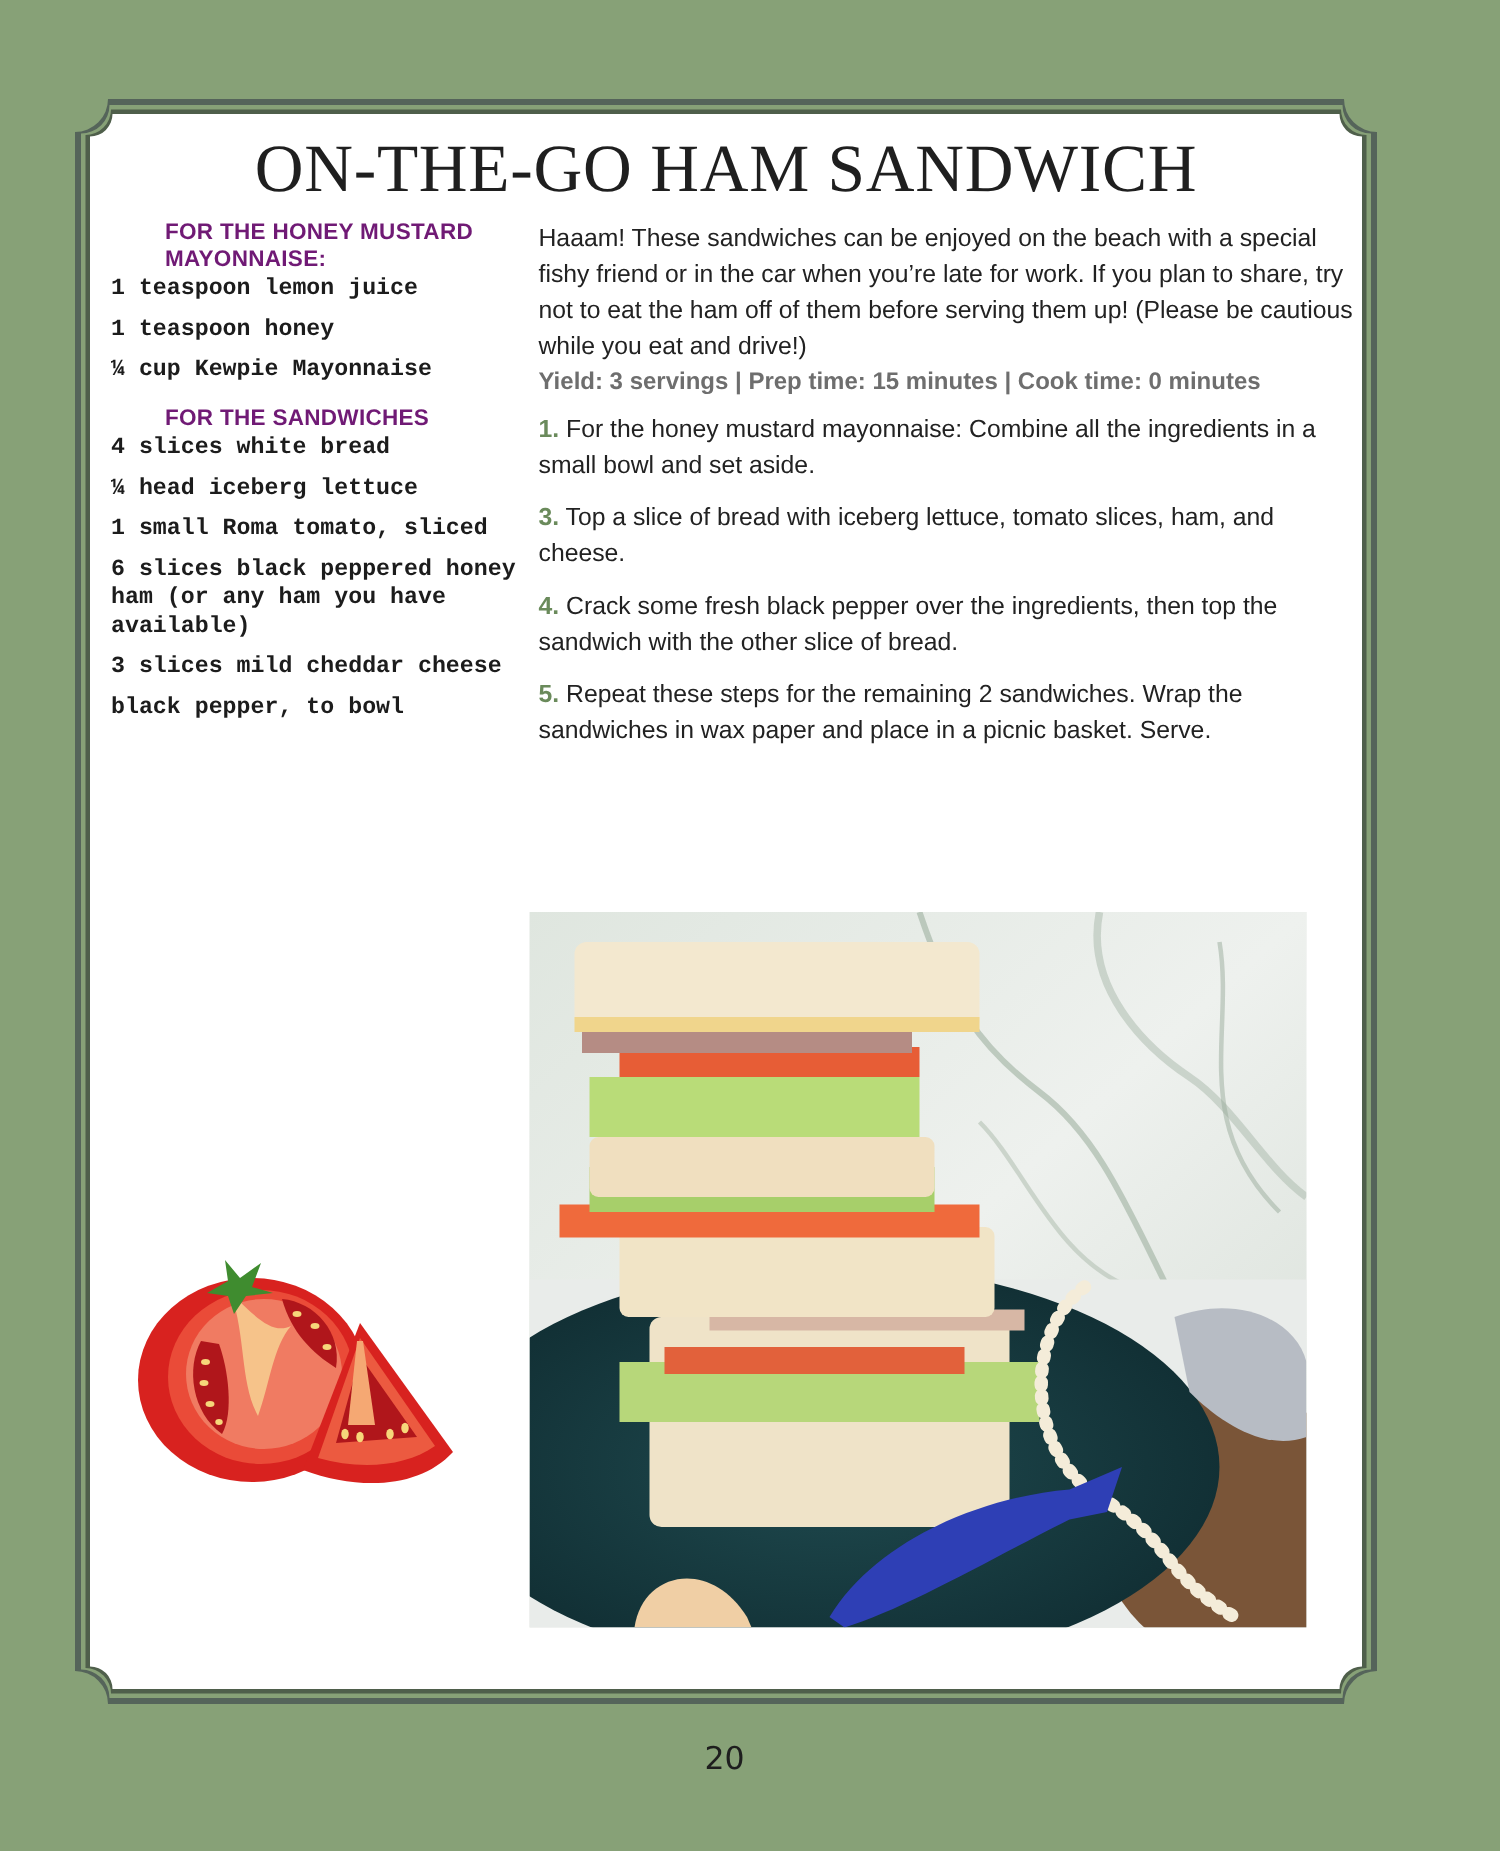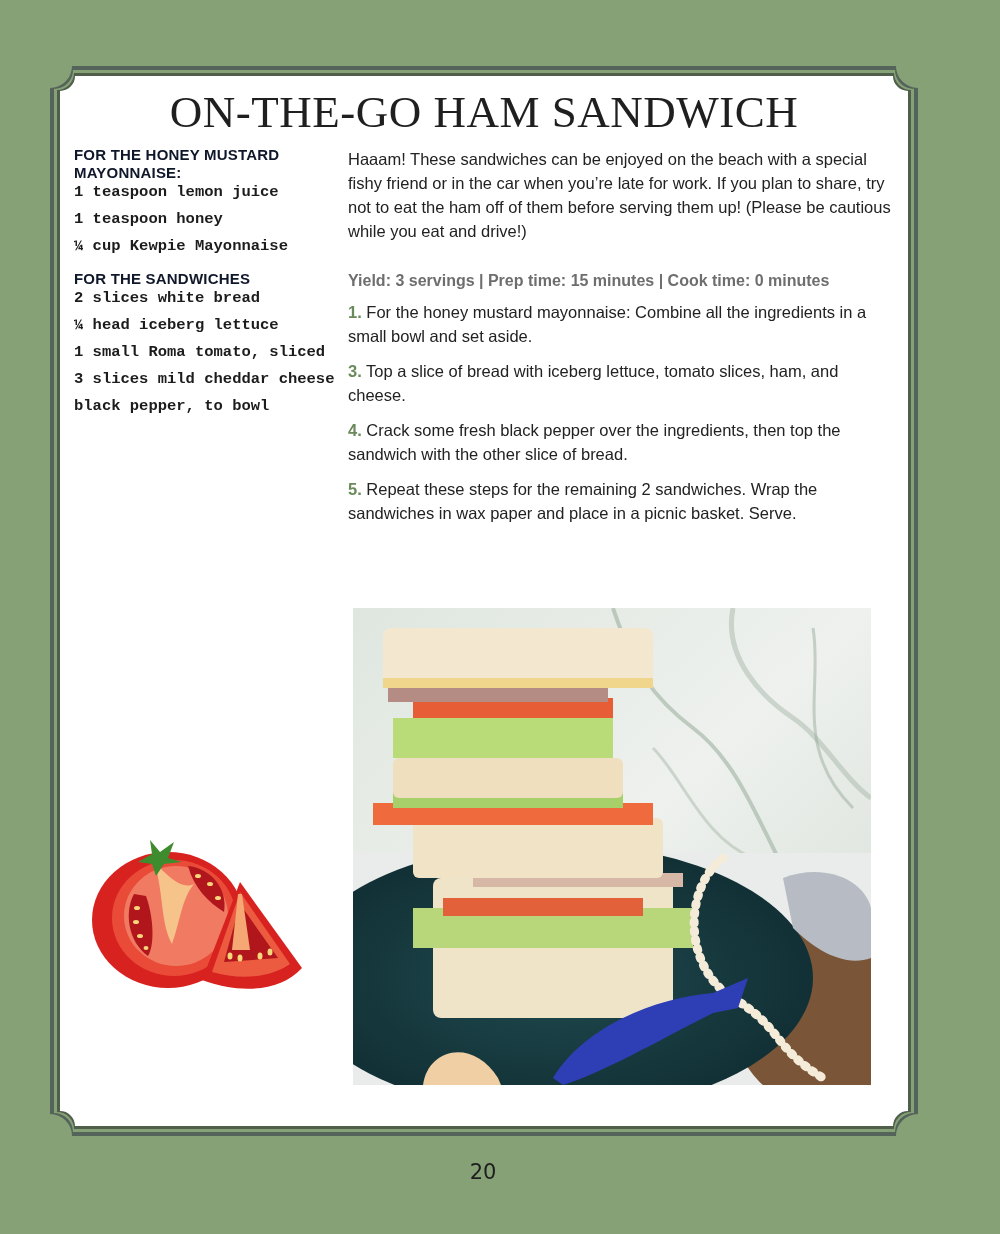--- a/index.html
+++ b/index.html
@@ -31,44 +31,45 @@
       font-weight: normal;
     }
     .ingredients {
       position: absolute;
       left: 24px; top: 80px; width: 270px;
     }
     .section-head {
       font-family: "Liberation Sans", sans-serif;
       font-weight: bold;
       font-size: 15px;
-      color: #0f172a;
+      color: #701a75;
       line-height: 18px;
       letter-spacing: 0.2px;
+      margin-left: 36px;
     }
     .section-head.second { margin-top: 14px; }
     .ing-item {
       font-weight: bold;
       font-size: 15.5px;
       color: #1c1c1c;
       line-height: 19px;
       margin-bottom: 8px;
     }
     .ing-list { margin-top: 1px; font-family: Liberation Mono, monospace; }
     .right-col {
       position: absolute;
-      left: 298px; top: 81px; width: 548px;
+      left: 309px; top: 81px; width: 548px;
     }
     .intro {
       font-size: 16.5px;
       color: #222;
       line-height: 24px;
     }
     .yield {
-      margin-top: 26px;
+      margin-top: 0;
       font-weight: bold;
       font-size: 16px;
       color: #6e6e6e;
       line-height: 24px;
     }
     .steps { margin-top: 7px; }
     .step {
       font-size: 16.5px;
       color: #222;
       line-height: 24px;
@@ -115,23 +116,24 @@
 
     <div class="ingredients">
       <div class="section-head">FOR THE HONEY MUSTARD MAYONNAISE:</div>
       <div class="ing-list">
         <div class="ing-item">1 teaspoon lemon juice</div>
         <div class="ing-item">1 teaspoon honey</div>
         <div class="ing-item">¼ cup Kewpie Mayonnaise</div>
       </div>
       <div class="section-head second">FOR THE SANDWICHES</div>
       <div class="ing-list">
-        <div class="ing-item">2 slices white bread</div>
+        <div class="ing-item">4 slices white bread</div>
         <div class="ing-item">¼ head iceberg lettuce</div>
         <div class="ing-item">1 small Roma tomato, sliced</div>
+        <div class="ing-item">6 slices black peppered honey ham (or any ham you have available)</div>
         <div class="ing-item">3 slices mild cheddar cheese</div>
         <div class="ing-item">black pepper, to bowl</div>
       </div>
     </div>
 
     <div class="right-col">
       <p class="intro">Haaam! These sandwiches can be enjoyed on the beach with a special fishy friend or in the car when you’re late for work. If you plan to share, try not to eat the ham off of them before serving them up! (Please be cautious while you eat and drive!)</p>
       <p class="yield">Yield: 3 servings | Prep time: 15 minutes | Cook time: 0 minutes</p>
       <div class="steps">
         <p class="step"><span class="step-num">1.</span><span> For the honey mustard mayonnaise: Combine all the ingredients in a small bowl and set aside.</span></p>

